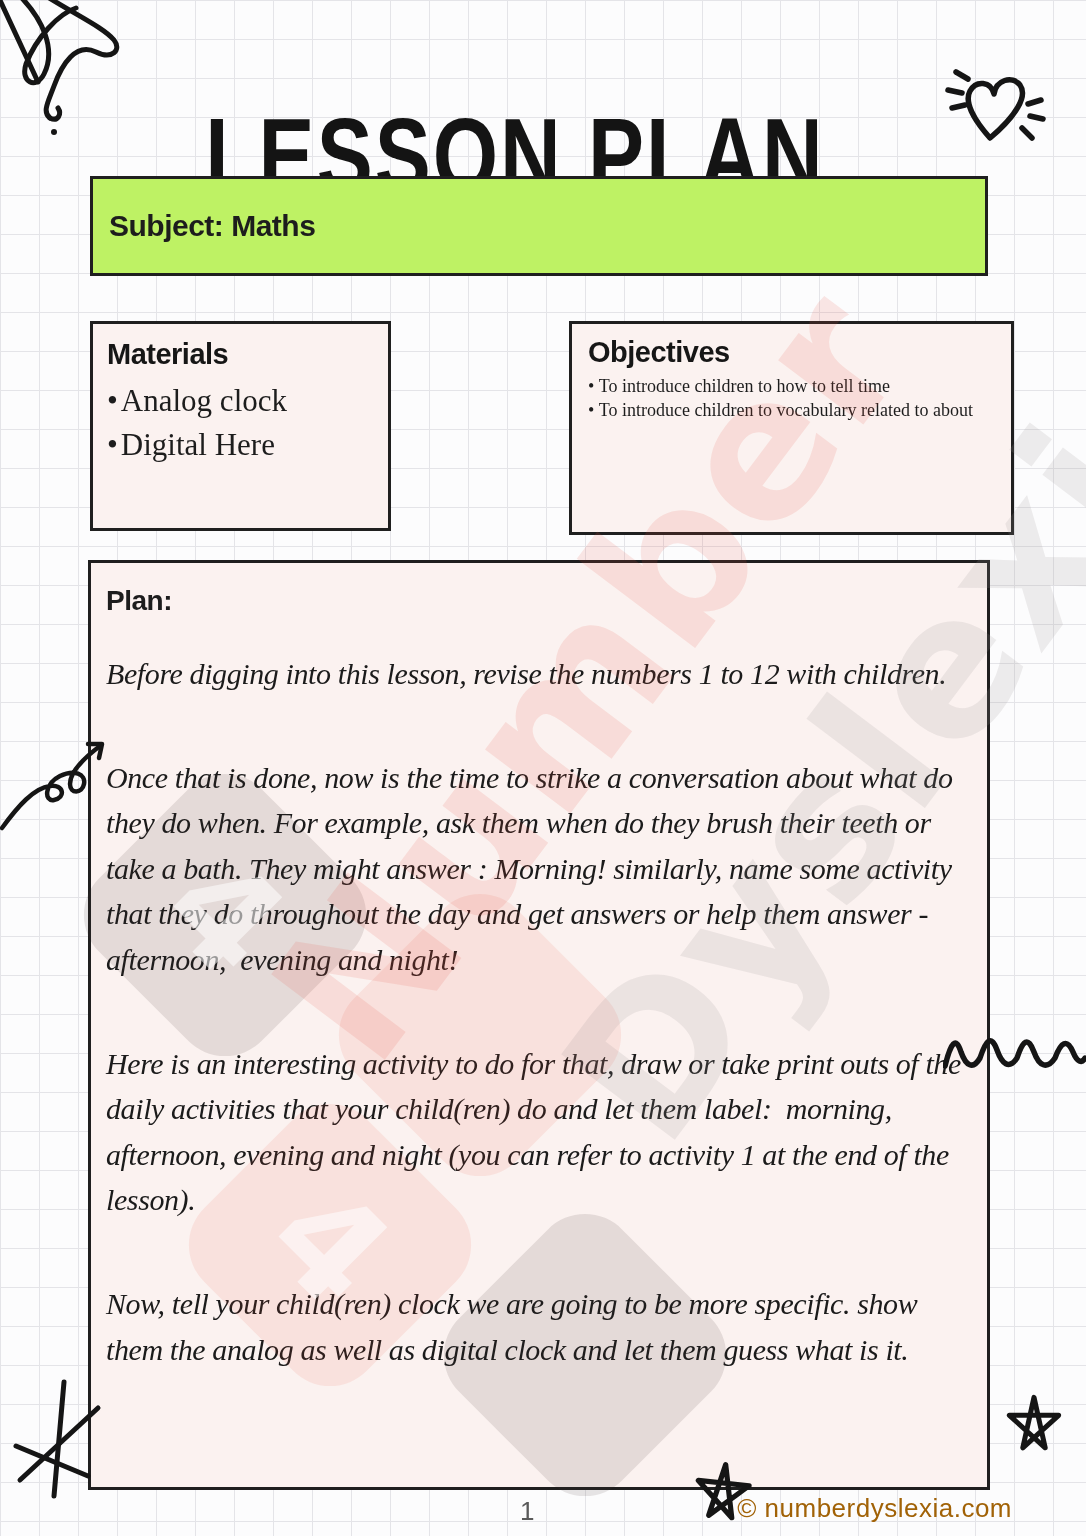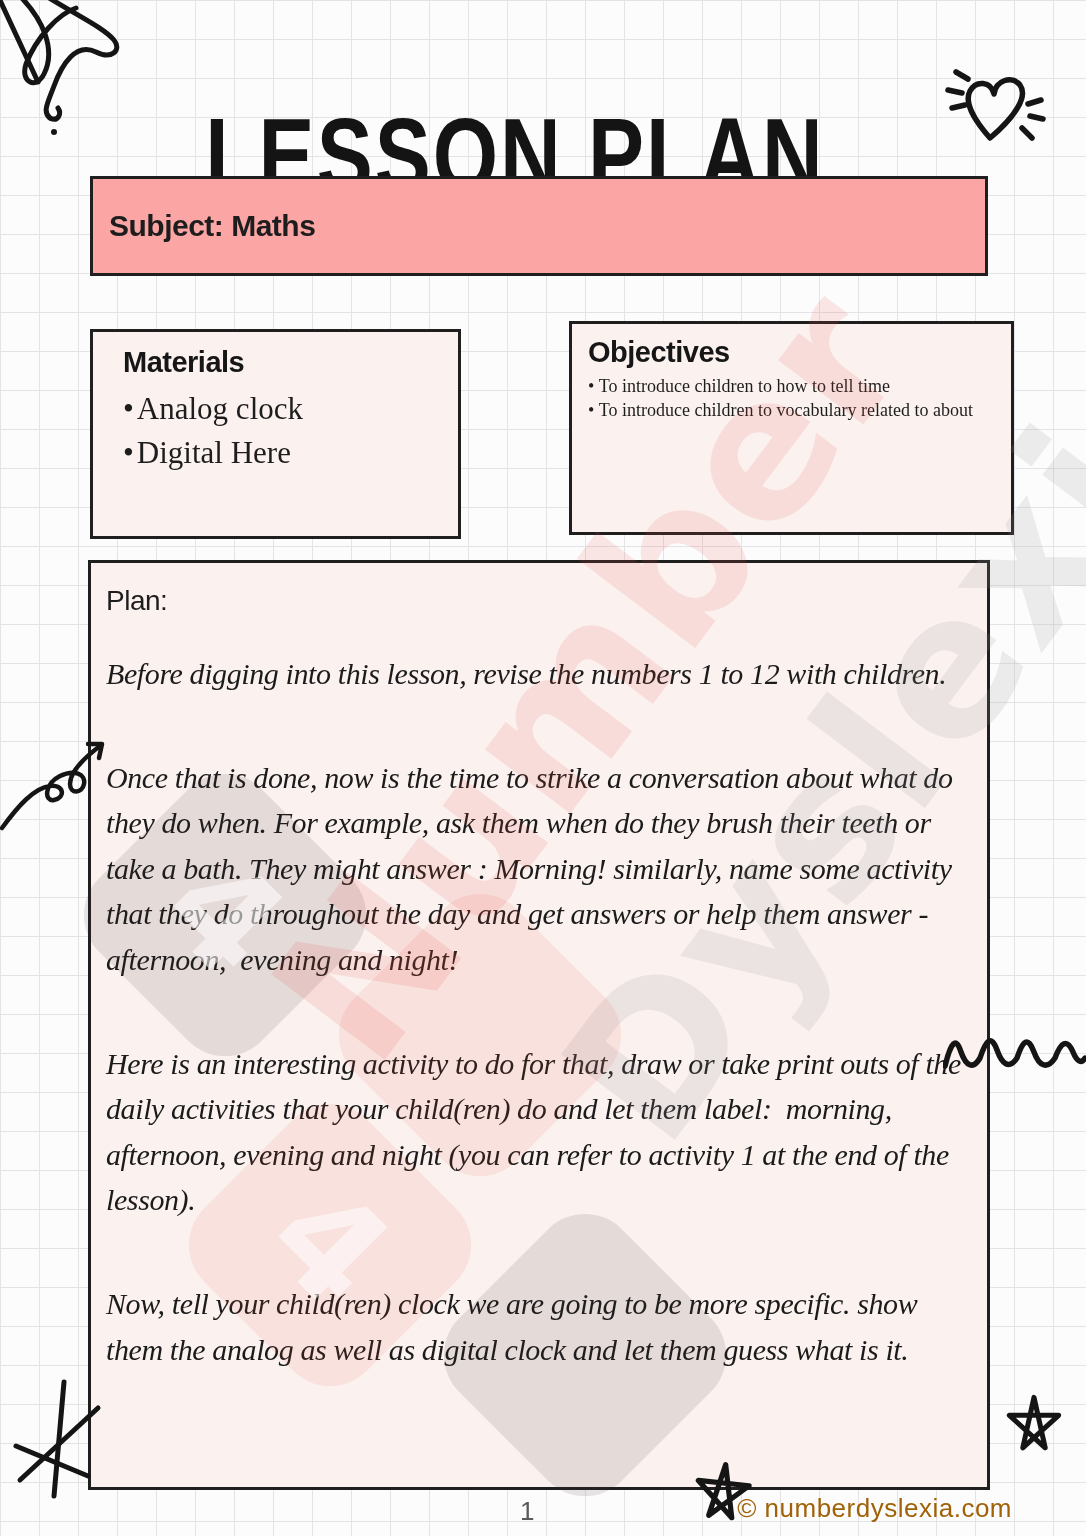--- a/index.html
+++ b/index.html
@@ -20,35 +20,35 @@
     left:0;top:40px;width:1030px;text-align:center;
     font-family:"Liberation Sans", sans-serif;
     font-weight:700;font-size:84px;letter-spacing:2px;color:#141414;
     transform:scaleY(1.25);transform-origin:center top;
     z-index:2;
   }
 
   
   .panel{background:#fbf2f0;border:3px solid #1f1f1f;box-sizing:border-box;z-index:2;}
   .subject-bar{
-    left:90px;top:176px;width:898px;height:100px;background:#fca5a5;
+    left:90px;top:176px;width:898px;height:100px;background:#bef264;
     border:3px solid #1f1f1f;box-sizing:border-box;display:flex;align-items:center;
     font-weight:700;font-size:30px;letter-spacing:-0.5px;z-index:2;
   }
   .subject-bar .subj{margin-left:16px;width:365px;}
-  .materials-box{left:90px;top:329px;width:371px;height:210px;padding:14px 12px 0 30px;}
+  .materials-box{left:90px;top:321px;width:301px;height:210px;padding:14px 12px 0 14px;}
   .objectives-box{left:569px;top:321px;width:445px;height:214px;padding:12px 12px 0 16px;}
   .box-heading{font-weight:700;font-size:29px;letter-spacing:-0.5px;color:#161616;}
   .materials-list{list-style:none;margin:8px 0 0 0;padding:0;font-family:"Liberation Serif",serif;font-size:31px;line-height:1.42;}
   .materials-list li::before{content:"\2022";margin-right:3px;}
   .objectives-list{list-style:none;margin:6px 0 0 0;padding:0;font-family:"Liberation Serif",serif;font-size:18px;line-height:1.33;}
   .objectives-list li::before{content:"\2022\00a0";}
 
   .plan-box{left:88px;top:560px;width:902px;height:930px;padding:22px 26px 0 15px;overflow:hidden;}
-  .plan-heading{font-weight:400;font-size:28px;letter-spacing:-0.5px;}
+  .plan-heading{font-weight:700;font-size:28px;letter-spacing:-0.5px;}
   .plan-paras{margin-top:34px;font-style:italic;}
   .para{
     font-family:"Liberation Serif",serif;font-size:30px;line-height:1.52;
     letter-spacing:-0.4px;margin:0 0 58px 0;white-space:pre-wrap;color:#1b1b1b;
   }
 
   
   .page-number{left:520px;top:1496px;font-size:26px;color:#5a5a5a;z-index:2;}
   .copyright{right:74px;top:1493px;font-size:26px;color:#a16207;letter-spacing:0.5px;z-index:2;}
 

